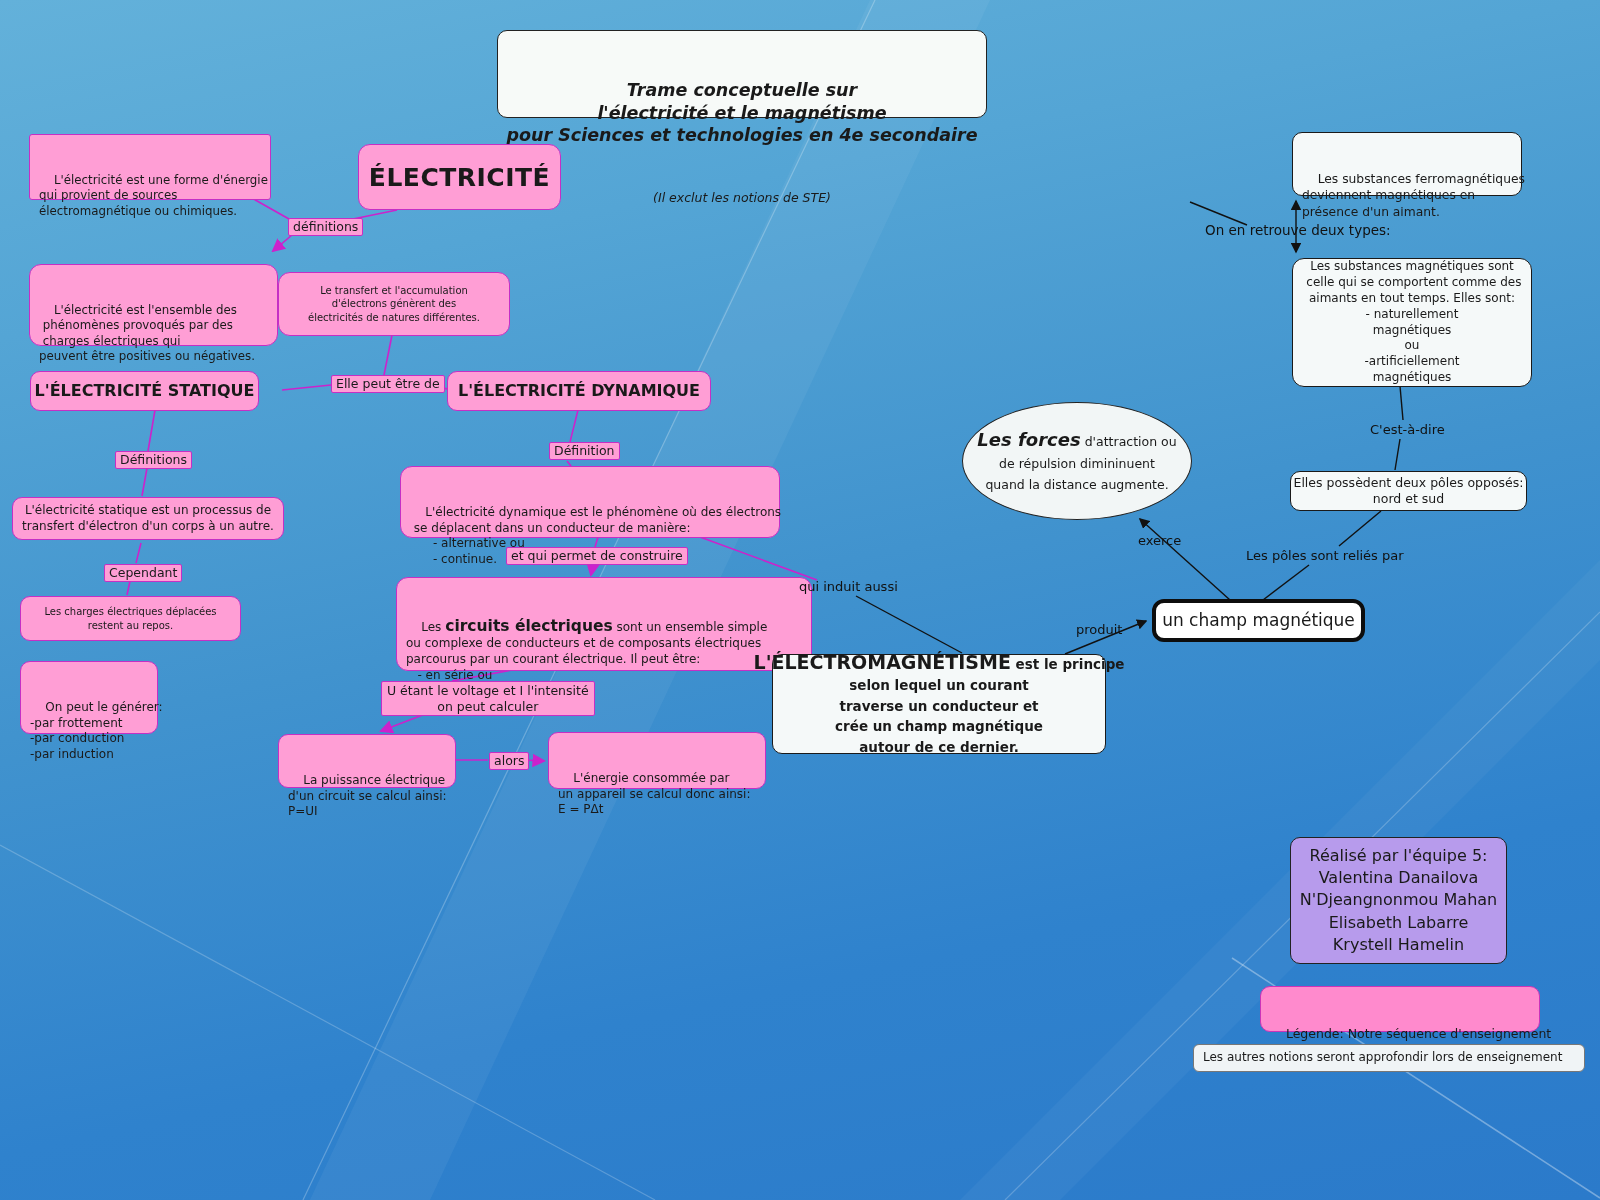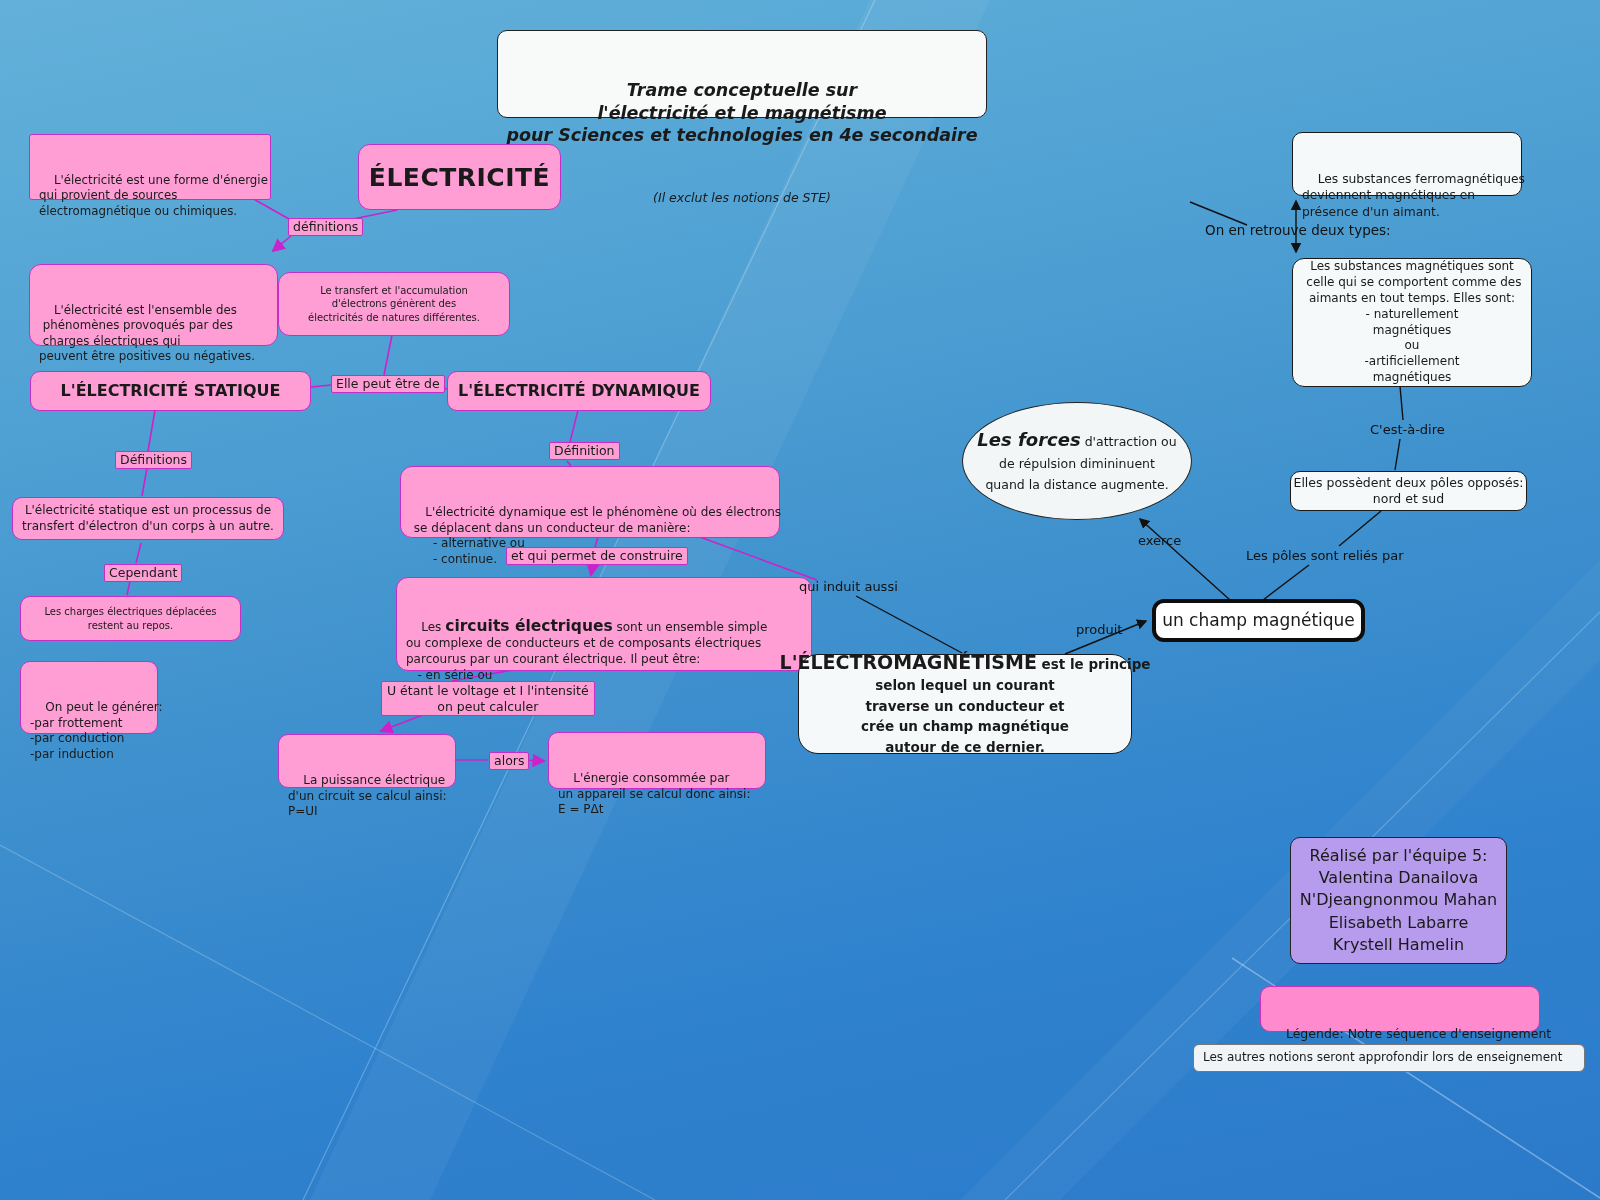--- a/index.html
+++ b/index.html
@@ -121,21 +121,21 @@
  charges électriques qui
 peuvent être positives ou négatives.</span>
   </div>
 
   <div class="node pink r12 center fs12" style="left:278px;top:272px;width:232px;height:64px;">
     <span>Le transfert et l'accumulation
 d'électrons génèrent des
 électricités de natures différentes.</span>
   </div>
 
-  <div class="node pink r10 center headbox" style="left:30px;top:371px;width:281px;height:40px;">
+  <div class="node pink r10 center headbox" style="left:30px;top:371px;width:229px;height:40px;">
     <span>L'ÉLECTRICITÉ STATIQUE</span>
   </div>
 
   <div class="label" style="left:331px;top:375px;">Elle peut être de</div>
 
   <div class="node pink r10 center headbox" style="left:447px;top:371px;width:264px;height:40px;">
     <span>L'ÉLECTRICITÉ DYNAMIQUE</span>
   </div>
 
   <div class="label" style="left:115px;top:451px;">Définitions</div>
@@ -233,21 +233,21 @@
   <div class="freetext" style="left:1246px;top:548px;">Les pôles sont reliés par</div>
 
   <div class="node champ center" style="left:1152px;top:599px;width:213px;height:43px;">
     <span>un champ magnétique</span>
   </div>
 
   <div class="freetext" style="left:1076px;top:622px;">produit</div>
 
   <div class="freetext" style="left:799px;top:579px;">qui induit aussi</div>
 
-  <div class="node whitebox center" style="left:798px;top:654px;width:334px;height:100px;border-radius:20px;line-height:1.3;">
+  <div class="node whitebox center" style="left:772px;top:654px;width:334px;height:100px;border-radius:10px;line-height:1.3;">
     <span><span class="em-head">L'ÉLECTROMAGNÉTISME</span><span class="em-rest"> est le principe
 selon lequel un courant
 traverse un conducteur et
 crée un champ magnétique
 autour de ce dernier.</span></span>
   </div>
 
   <div class="node purplebox center" style="left:1290px;top:837px;width:217px;height:127px;">
     <span>Réalisé par l'équipe 5:
 Valentina Danailova

